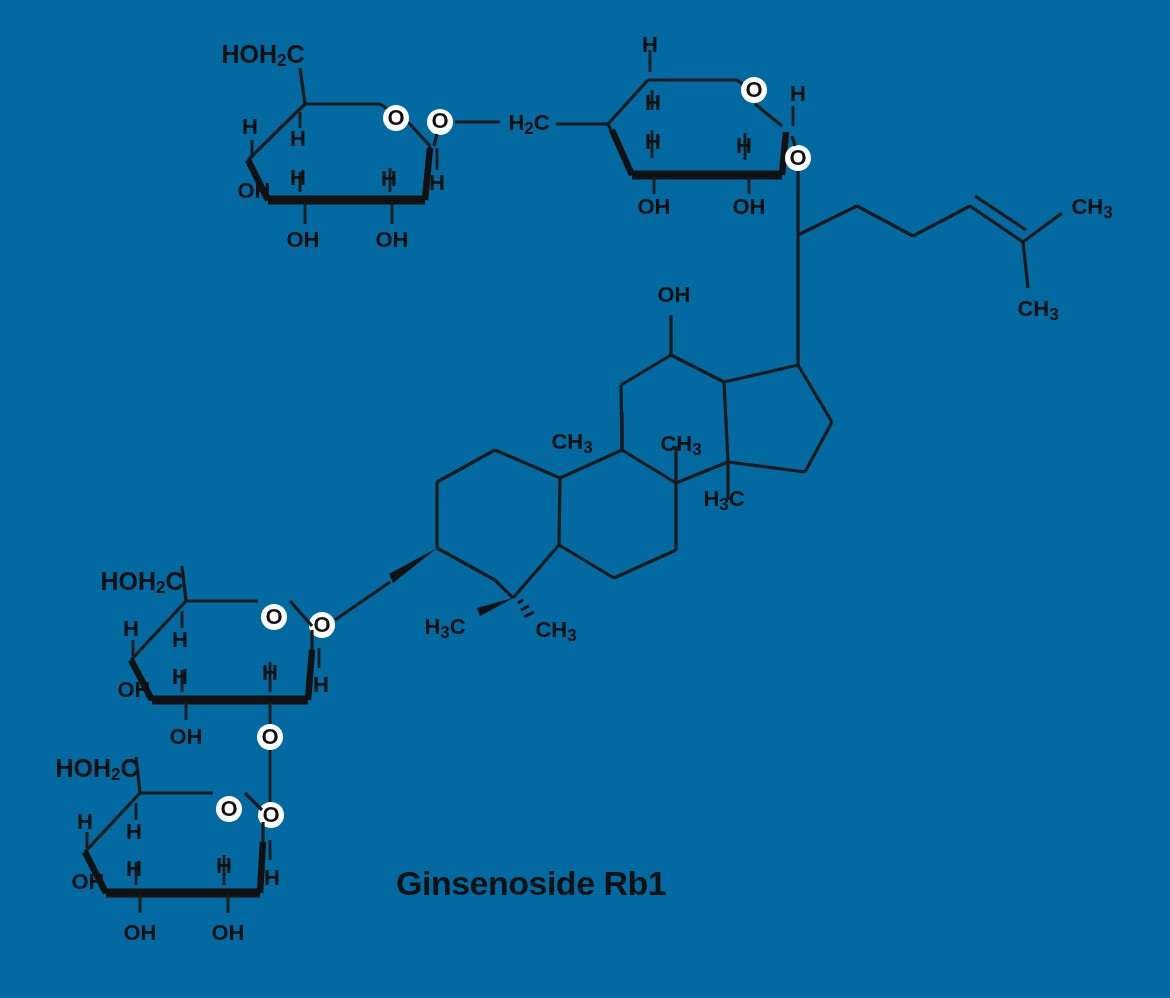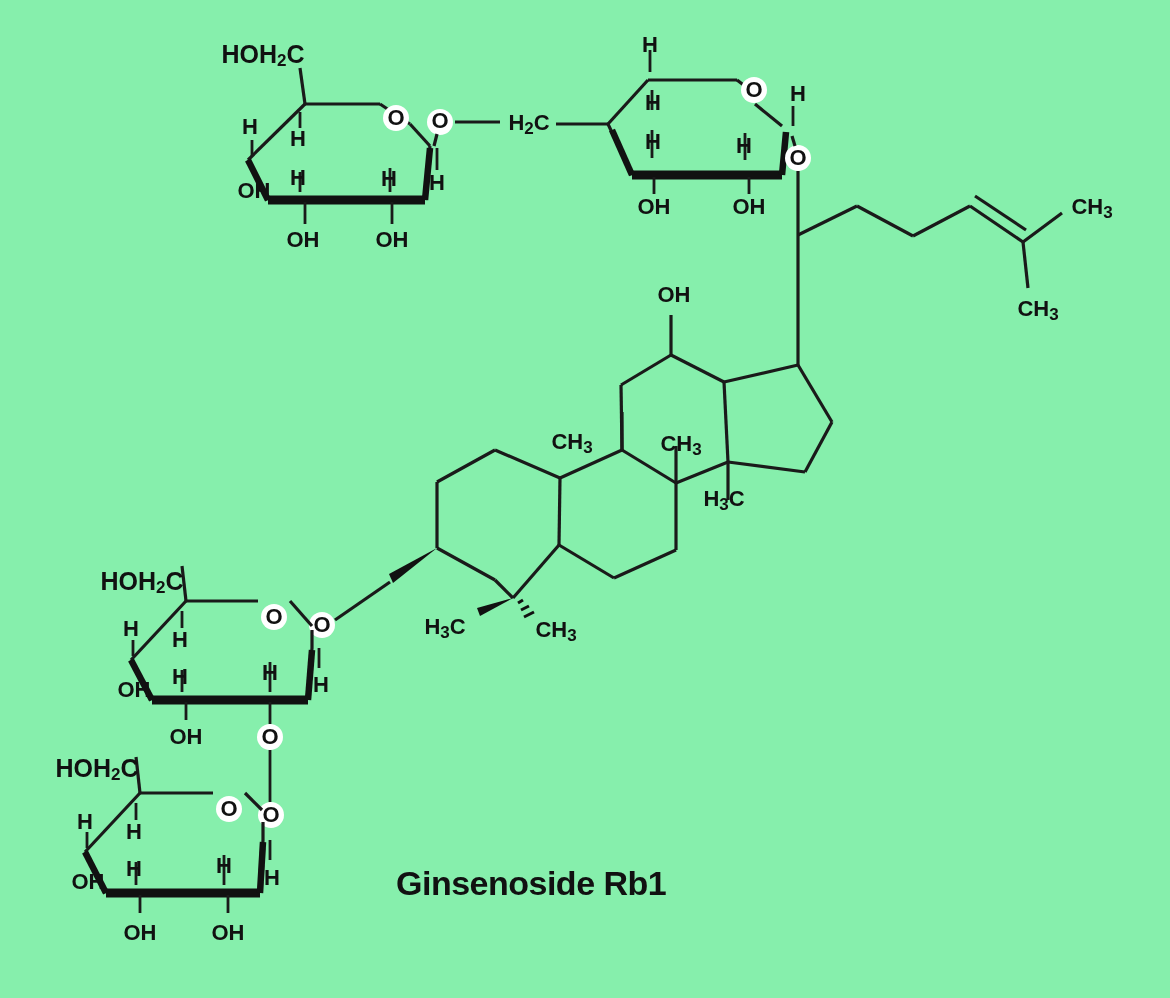--- a/index.html
+++ b/index.html
@@ -5,21 +5,21 @@
 <style>
   html, body {
     margin: 0;
     padding: 0;
     background: #ffffff;
   }
   #canvas-wrap {
     position: relative;
     width: 1170px;
     height: 998px;
-    background: #86efac;
+    background: #0369a1;
     overflow: hidden;
     font-family: "Liberation Sans", sans-serif;
   }
   svg#structure {
     position: absolute;
     top: 0; left: 0;
     width: 1170px;
     height: 998px;
     display: block;
   }

